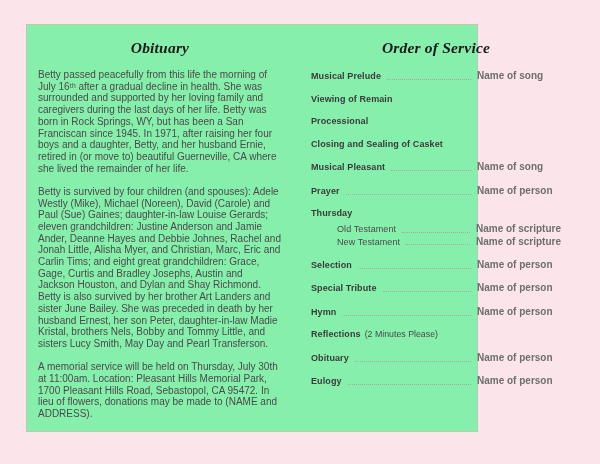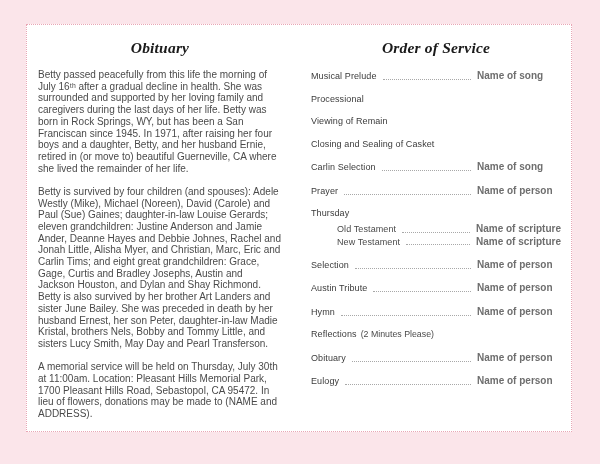--- a/index.html
+++ b/index.html
@@ -4,23 +4,23 @@
 <style>
   html, body { margin: 0; padding: 0; }
   body {
     width: 600px; height: 464px;
     background: #fbe5ea;
     font-family: "Liberation Sans", "DejaVu Sans", sans-serif;
     position: relative; overflow: hidden;
   }
   .panel {
     position: absolute; left: 26px; top: 24px;
-    width: 546px; height: 408px;
+    width: 452px; height: 408px;
     box-sizing: border-box;
-    background: #ffffff;
+    background: #86efac;
     border: 1px dotted #e9a6b5;
   }
   .col-left  { position: absolute; left: 11px;  top: 14px; width: 244px; }
   .col-right { position: absolute; left: 284px; top: 14px; width: 250px; }
   .col-title {
     font-family: "Liberation Serif", "DejaVu Serif", serif;
     font-weight: bold; font-style: italic;
     font-size: 15.5px; line-height: 17px;
     color: #1a1a1a; text-align: center;
     margin: 0 0 13px 0; letter-spacing: 0.2px;
@@ -29,21 +29,21 @@
     margin: 0 0 11.5px 0;
     font-size: 10px; line-height: 11.7px;
     color: #4a4a4a;
   }
   .svc-row {
     display: flex; align-items: baseline;
     font-size: 9px; line-height: 13px;
     margin-bottom: 9.5px;
   }
   .svc-row.has-sub { margin-bottom: 3px; }
-  .svc-label { font-weight: normal; color: #3b3b3b; white-space: nowrap; letter-spacing: 0.1px; }
+  .svc-label { font-weight: bold; color: #3b3b3b; white-space: nowrap; letter-spacing: 0.1px; }
   .svc-suffix { font-weight: normal; color: #4a4a4a; margin-left: 4px; font-size: 8.8px; text-align: center; }
   .svc-leader {
     flex: 1 1 auto;
     border-bottom: 1.4px dotted #a8a8a8;
     margin: 0 6px 3px 6px;
     align-self: flex-end;
   }
   .svc-value {
     flex: 0 0 84px;
     font-weight: bold; color: #6e6e6e;
@@ -69,30 +69,30 @@
 
   <div class="col-right">
     <h1 class="col-title">Order of Service</h1>
     <div>
         <div class="svc-row">
           <span class="svc-label">Musical Prelude</span>
           <span class="svc-leader"></span>
           <span class="svc-value">Name of song</span>
         </div>
         <div class="svc-row">
-          <span class="svc-label">Processional</span>
+          <span class="svc-label">Viewing of Remain</span>
         </div>
         <div class="svc-row">
-          <span class="svc-label">Viewing of Remain</span>
+          <span class="svc-label">Processional</span>
         </div>
         <div class="svc-row">
           <span class="svc-label">Closing and Sealing of Casket</span>
         </div>
         <div class="svc-row">
-          <span class="svc-label">Carlin Selection</span>
+          <span class="svc-label">Musical Pleasant</span>
           <span class="svc-leader"></span>
           <span class="svc-value">Name of song</span>
         </div>
         <div class="svc-row">
           <span class="svc-label">Prayer</span>
           <span class="svc-leader"></span>
           <span class="svc-value">Name of person</span>
         </div>
         <div class="svc-row has-sub">
           <span class="svc-label">Thursday</span>
@@ -108,21 +108,21 @@
             <span class="svc-leader"></span>
             <span class="svc-value">Name of scripture</span>
           </div>
         </div>
         <div class="svc-row">
           <span class="svc-label">Selection</span>
           <span class="svc-leader"></span>
           <span class="svc-value">Name of person</span>
         </div>
         <div class="svc-row">
-          <span class="svc-label">Austin Tribute</span>
+          <span class="svc-label">Special Tribute</span>
           <span class="svc-leader"></span>
           <span class="svc-value">Name of person</span>
         </div>
         <div class="svc-row">
           <span class="svc-label">Hymn</span>
           <span class="svc-leader"></span>
           <span class="svc-value">Name of person</span>
         </div>
         <div class="svc-row">
           <span class="svc-label">Reflections</span>

